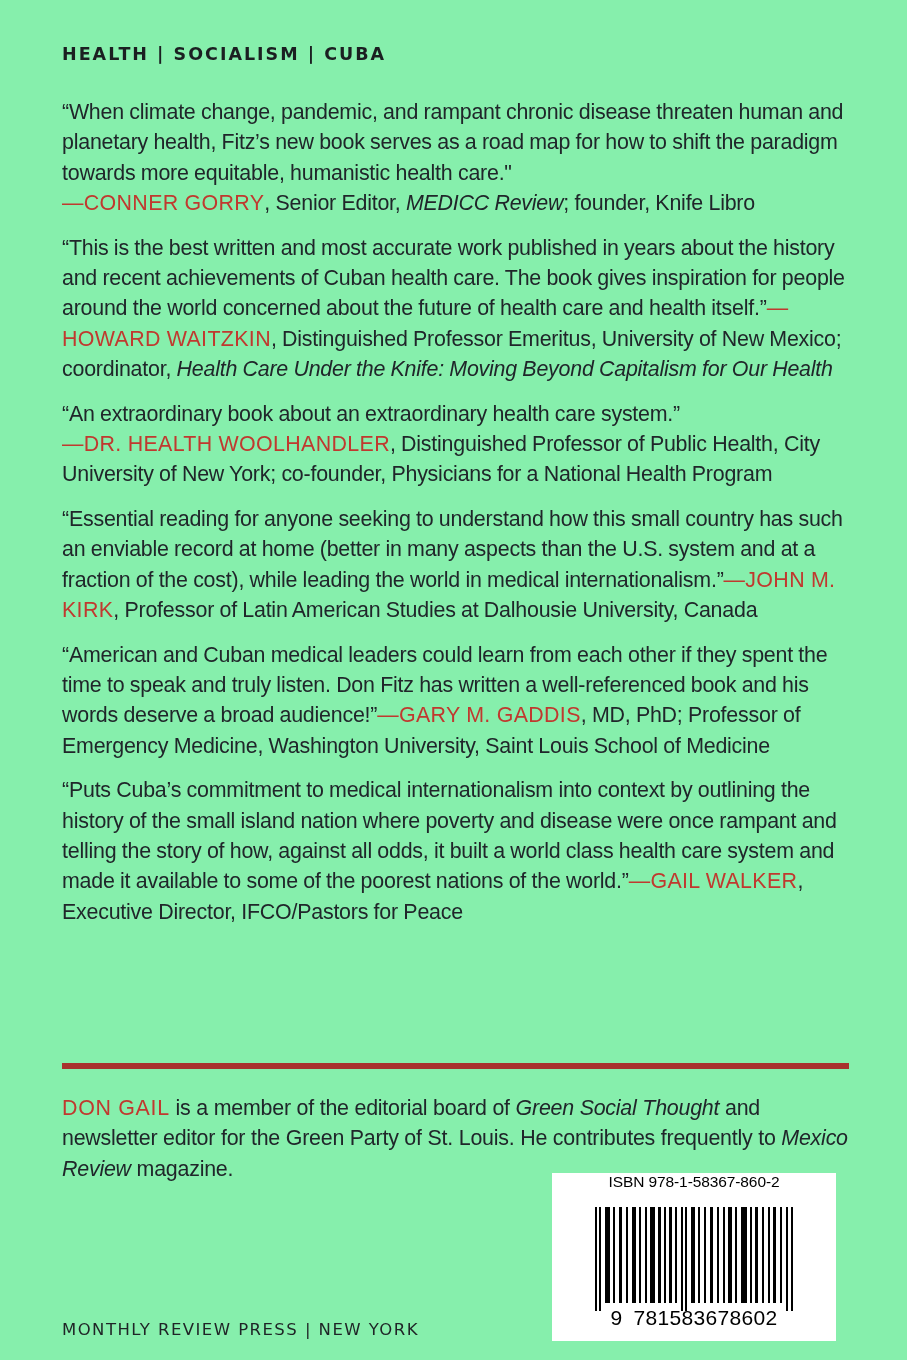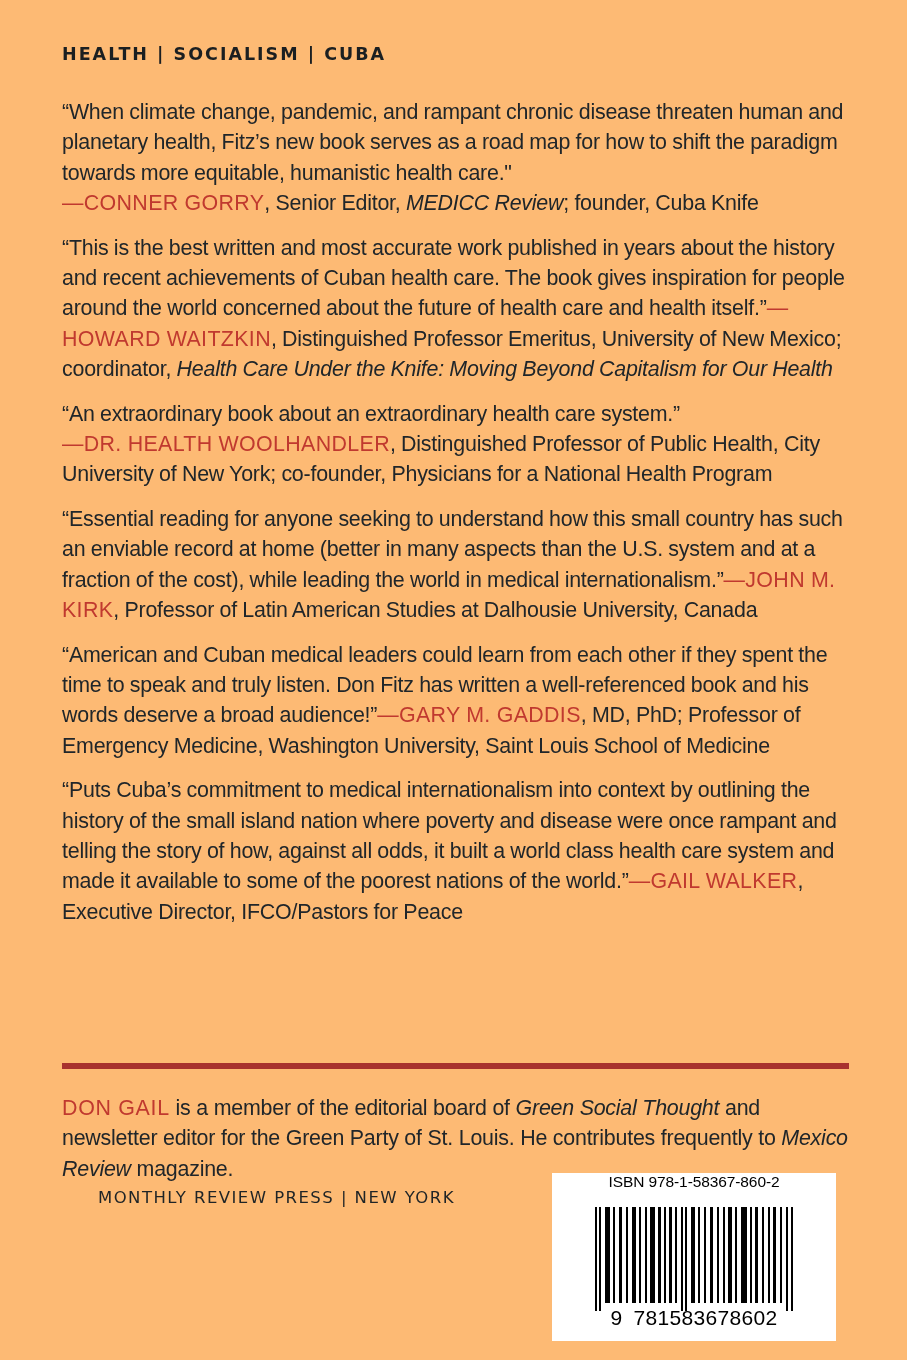--- a/index.html
+++ b/index.html
@@ -12,21 +12,21 @@
     background: #d9e6e4;
     font-family: "Liberation Sans", sans-serif;
     color: #1f2426;
     overflow: hidden;
     position: relative;
   }
 
   .cover {
     position: absolute;
     inset: 0;
-    background: #fdba74;
+    background: #86efac;
     text-decoration: underline;
   }
 
   
   .kicker {
     position: absolute;
     left: 62px;
     top: 44px;
     font-family: "DejaVu Sans", sans-serif;
     font-size: 17.5px;
@@ -88,22 +88,21 @@
   .bio-name {
     color: #c0392f;
     font-weight: 400;
     letter-spacing: 0.7px;
   }
 
   
   .publisher {
     position: absolute;
     left: 62px;
-    top: 1188px;
-    margin-left: 36px;
+    top: 1320px;
   }
   .pub-line {
     font-family: "DejaVu Sans", sans-serif;
     font-size: 16.5px;
     letter-spacing: 1.45px;
     color: #1f2426;
     white-space: nowrap;
     font-weight: 400;
   }
   .pub-url {
@@ -162,21 +161,21 @@
 <body>
 
 <div class="cover">
 
   <div class="kicker">HEALTH | SOCIALISM | CUBA</div>
 
   <div class="blurbs">
 
     <p class="blurb">
       <span>“When climate change, pandemic, and rampant chronic disease threaten human and planetary health, Fitz’s new book serves as a road map for how to shift the paradigm towards more equitable, humanistic health care."</span><br>
-      <span class="attrib">—</span><span class="attrib">CONNER GORRY</span><span>, Senior Editor, </span><span class="ital">MEDICC Review</span><span>; founder, Cuba Knife</span>
+      <span class="attrib">—</span><span class="attrib">CONNER GORRY</span><span>, Senior Editor, </span><span class="ital">MEDICC Review</span><span>; founder, Knife Libro</span>
     </p>
 
     <p class="blurb">
       <span>“This is the best written and most accurate work published in years about the history and recent achievements of Cuban health care. The book gives inspiration for people around the world concerned about the future of health care and health itself.”</span><span class="attrib">—</span><span class="attrib">HOWARD WAITZKIN</span><span>, Distinguished Professor Emeritus, University of New Mexico; coordinator, </span><span class="ital">Health Care Under the Knife: Moving Beyond Capitalism for Our Health</span><span></span>
     </p>
 
     <p class="blurb">
       <span>“An extraordinary book about an extraordinary health care system.”</span><br>
       <span class="attrib">—</span><span class="attrib">DR. HEALTH WOOLHANDLER</span><span>, Distinguished Professor of Public Health, City University of New York; co-founder, Physicians for a National Health Program</span><span class="ital"></span><span></span>
     </p>

